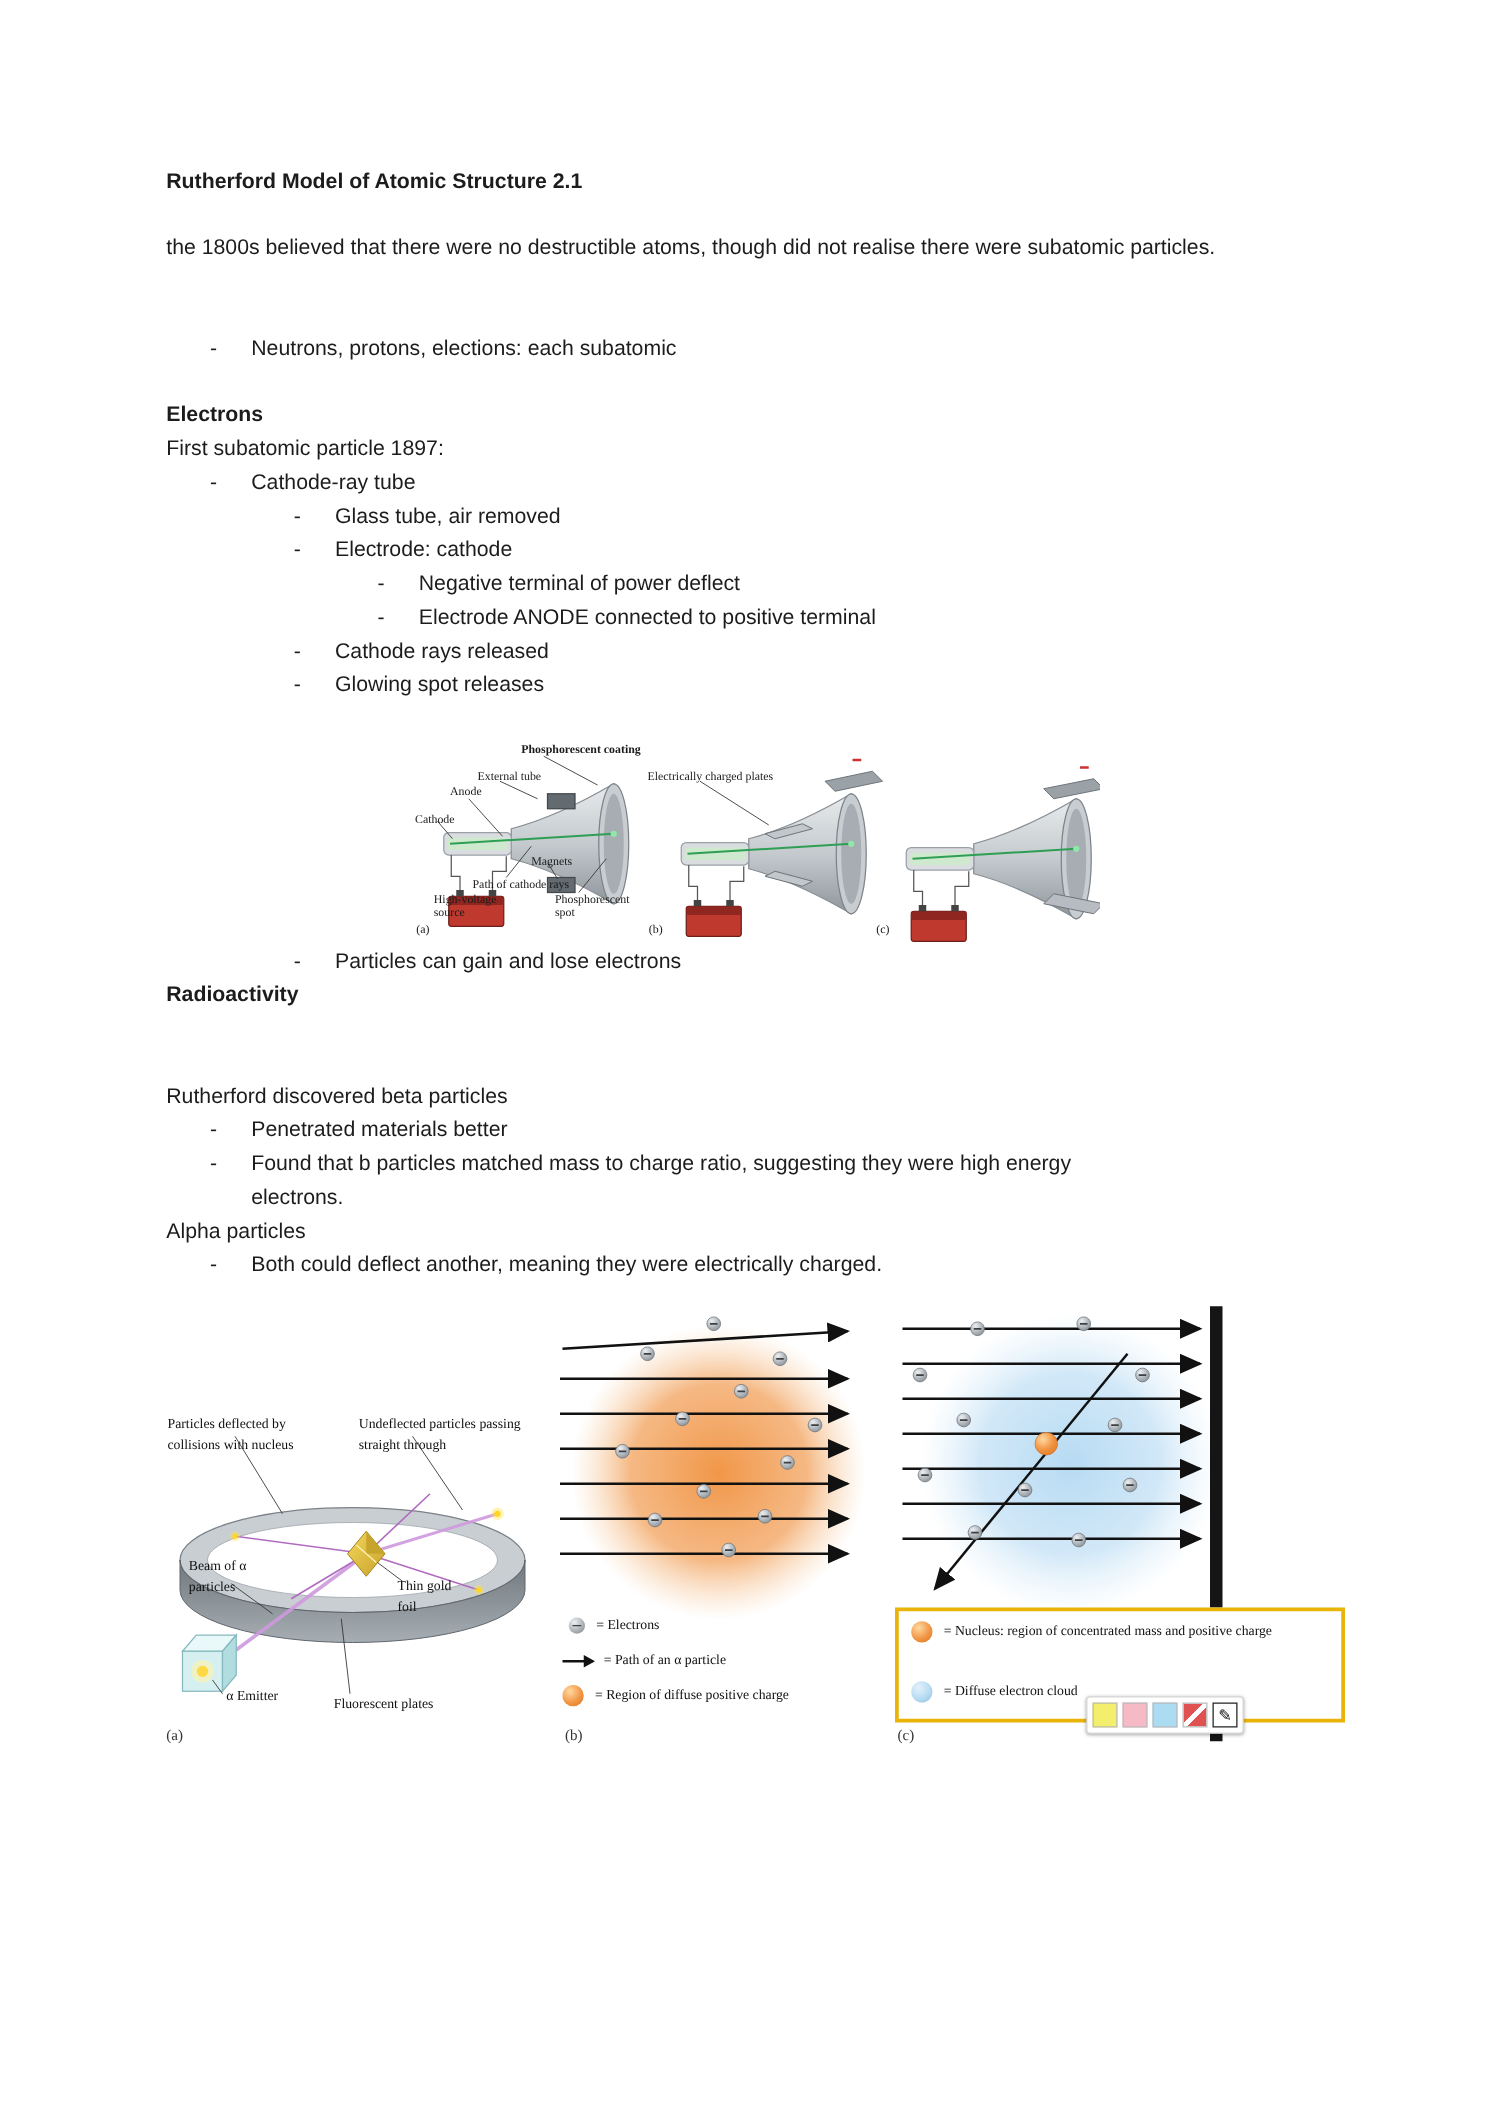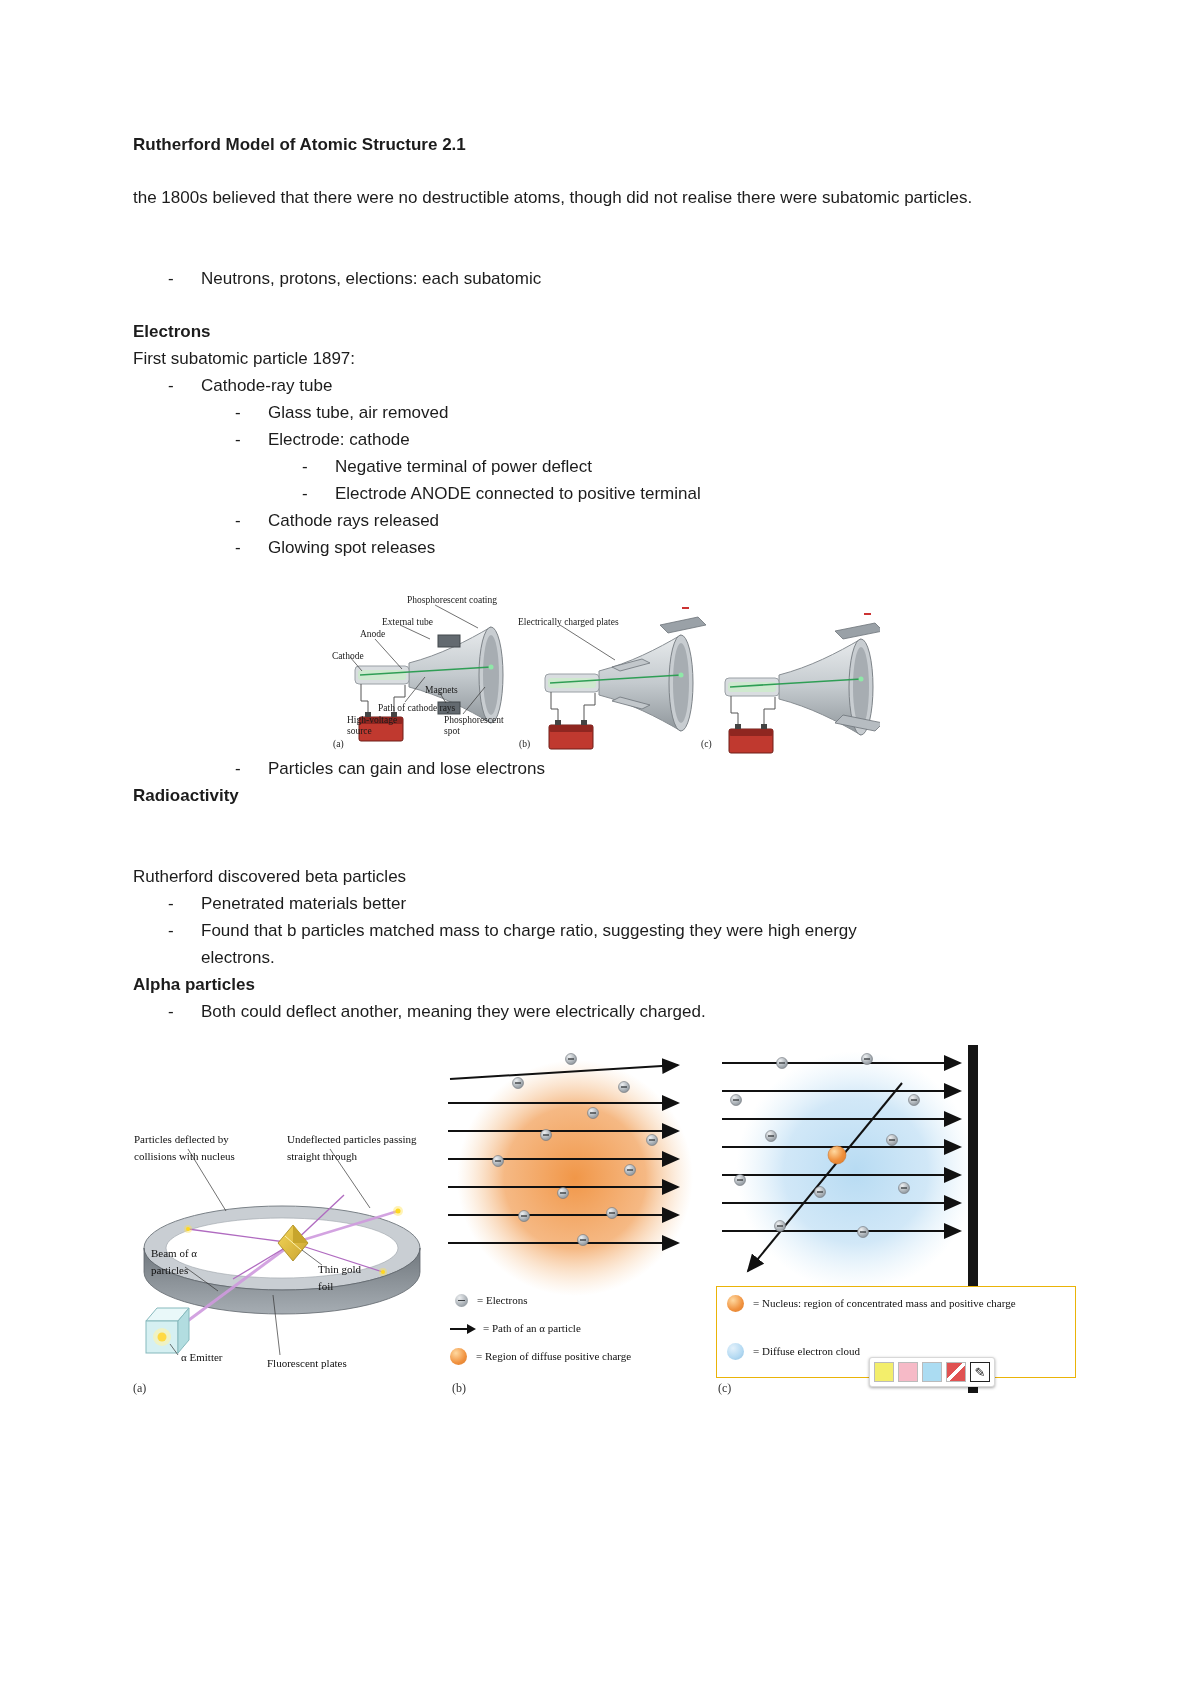--- a/index.html
+++ b/index.html
@@ -21,21 +21,21 @@
              background:radial-gradient(circle at 35% 30%, #eef0f2, #a6adb3 60%, #7d848a); position:relative; flex:none; }
   .e-glyph::after { content:""; position:absolute; left:3px; right:3px; top:5.5px; height:1.6px; background:#3c4043; }
   .o-ball { display:inline-block; width:17px; height:17px; border-radius:50%; flex:none;
             background:radial-gradient(circle at 35% 30%, #ffd9a0, #f0913e 60%, #d97a2a); }
   .b-ball { display:inline-block; width:17px; height:17px; border-radius:50%; flex:none;
             background:radial-gradient(circle at 35% 30%, #e3f1fb, #b3d9f2 60%, #8fbede); }
   .arrow-glyph { display:inline-block; width:24px; height:2px; background:#111; position:relative; margin-top:8px; flex:none; }
   .arrow-glyph::after { content:""; position:absolute; right:-2px; top:-4px;
             border-left:9px solid #111; border-top:5px solid transparent; border-bottom:5px solid transparent; }
 
-  .legendbox { border:1px solid #eab308; background:#ffffff; }
+  .legendbox { border:3px solid #eab308; background:#ffffff; }
 
   .toolbar { display:flex; align-items:center; gap:4px; padding:4px; background:#ffffff;
              border:1px solid #d8d8d8; border-radius:3px; box-shadow:0 1px 3px rgba(0,0,0,.35); }
   .sw { width:20px; height:20px; border:1px solid #bbb; cursor:pointer; }
   .sw-yellow { background:#f3ee6b; }
   .sw-pink   { background:#f6bac7; }
   .sw-blue   { background:#abdcf2; }
   .sw-red    { background:linear-gradient(135deg, #e05252 42%, #ffffff 42%, #ffffff 58%, #e05252 58%); }
   .sw-pencil { background:#ffffff; border:1.5px solid #222; display:flex; align-items:center; justify-content:center;
                font-size:13px; line-height:1; color:#111; }
@@ -108,41 +108,41 @@
         <line x1="45" y1="44" x2="72" y2="74"></line>
         <line x1="20" y1="62" x2="32" y2="76"></line>
         <line x1="108" y1="95" x2="116" y2="108"></line>
         <line x1="75" y1="107" x2="95" y2="82"></line>
         <line x1="133" y1="119" x2="155" y2="92"></line>
         <line x1="230" y1="30" x2="285" y2="65"></line>
       </g>
     </svg>
 
     
-    <div class="abs fl serif" style="left:77px; top:0px; width:110px;">Phosphorescent coating</div>
+    <div class="abs fl serif" style="left:87px; top:0px; width:110px;font-weight:bold;">Phosphorescent coating</div>
     <div class="abs fl serif" style="left:52px; top:22px;">External tube</div>
     <div class="abs fl serif" style="left:30px; top:34px;">Anode</div>
     <div class="abs fl serif" style="left:2px;  top:56px;">Cathode</div>
     <div class="abs fl serif" style="left:95px; top:90px;">Magnets</div>
     <div class="abs fl serif" style="left:48px; top:108px; width:95px;">Path of cathode rays</div>
     <div class="abs fl serif" style="left:17px; top:120px; width:56px;">High-voltage source</div>
     <div class="abs fl serif" style="left:114px; top:120px; width:72px;">Phosphorescent spot</div>
     <div class="abs fl serif" style="left:188px; top:22px; width:130px;">Electrically charged plates</div>
     <div class="abs fl serif" style="left:3px;   top:144px;">(a)</div>
     <div class="abs fl serif" style="left:189px; top:144px;">(b)</div>
     <div class="abs fl serif" style="left:371px; top:144px;">(c)</div>
   </div>
 
   <div class="abs t li" style="left:235px; top:755px; width:740px;">Particles can gain and lose electrons</div>
   <div class="abs t h" style="left:133px; top:782px;">Radioactivity</div>
 
   <div class="abs t" style="left:133px; top:863px;">Rutherford discovered beta particles</div>
   <div class="abs t li" style="left:168px; top:890px; width:800px;">Penetrated materials better</div>
   <div class="abs t li" style="left:168px; top:917px; width:750px;">Found that b particles matched mass to charge ratio, suggesting they were high energy electrons.</div>
-  <div class="abs t" style="left:133px; top:971px;font-weight:bold;">Alpha particles</div>
+  <div class="abs t" style="left:133px; top:971px;">Alpha particles</div>
   <div class="abs t li" style="left:168px; top:998px; width:800px;">Both could deflect another, meaning they were electrically charged.</div>
 
   <div class="abs" style="left:130px; top:1043px; width:950px; height:352px;">
     <svg width="950" height="352" viewBox="0 0 950 352">
       <defs>
         <radialGradient id="orangeG">
           <stop offset="0" stop-color="#f0913e" stop-opacity="0.95"></stop>
           <stop offset="0.6" stop-color="#f3a765" stop-opacity="0.8"></stop>
           <stop offset="1" stop-color="#f7d0a6" stop-opacity="0"></stop>
         </radialGradient>

